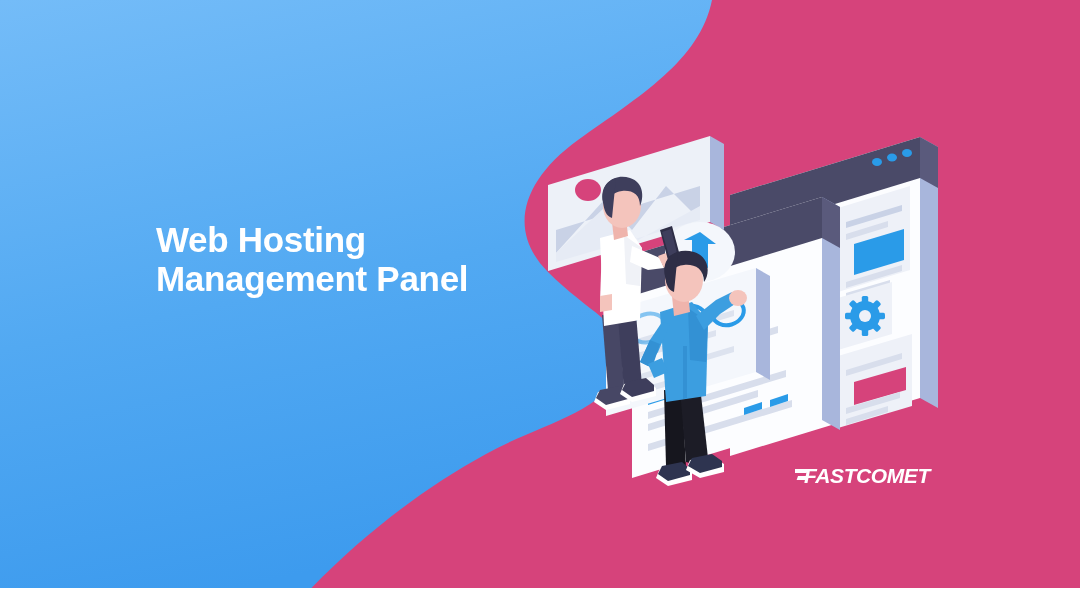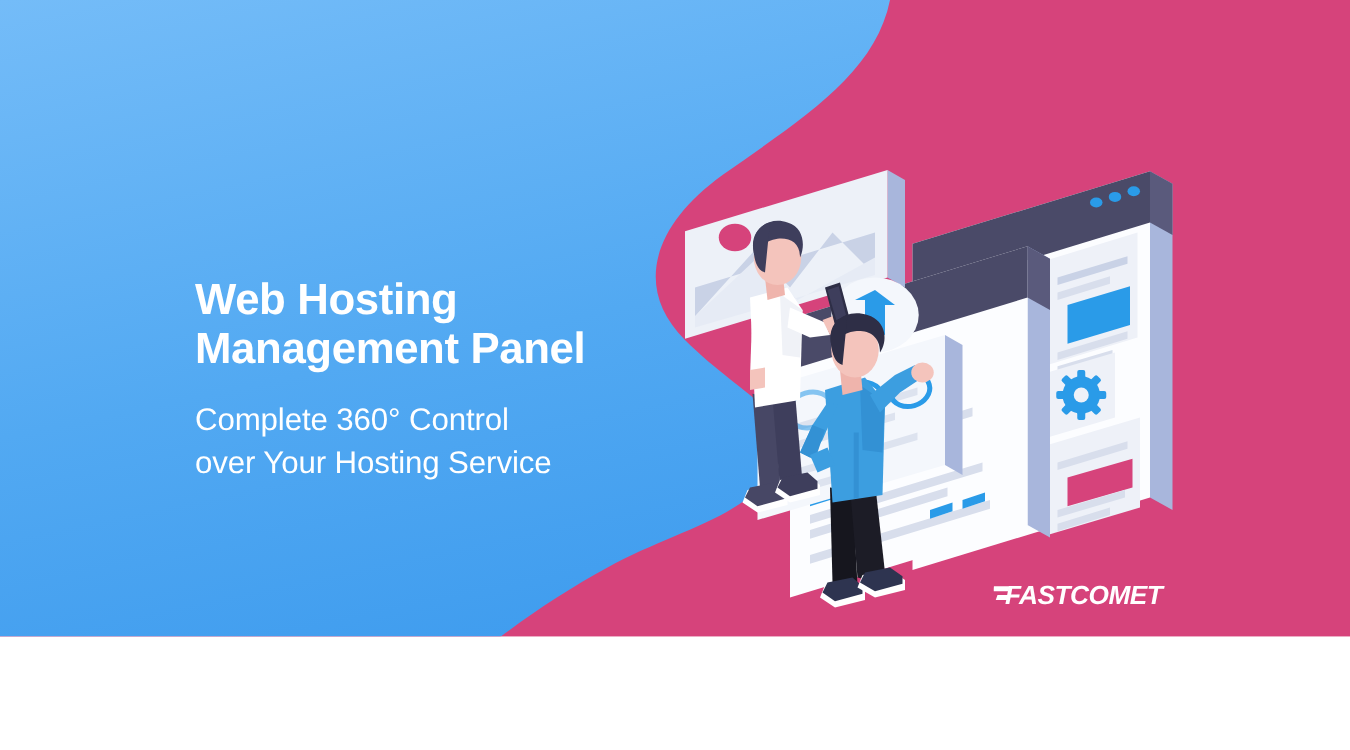--- a/index.html
+++ b/index.html
@@ -3,21 +3,21 @@
 <meta charset="utf-8">
 <style>
   * { margin:0; padding:0; box-sizing:border-box; }
   html, body {
     width:1080px; height:600px;
     font-family:"Liberation Sans", sans-serif;
     overflow:hidden;
   }
   #banner {
     position:relative;
-    width:1080px; height:509px;
+    width:1080px; height:588px;
     overflow:hidden;
     background:#D6437B;
   }
   #bg-svg { position:absolute; inset:0; width:1080px; height:600px; }
 
   
   .copy {
     position:absolute;
     left:156px; top:220px;
     width:520px;
@@ -76,22 +76,20 @@
              C520,182 508,232 548,272
              C596,320 640,330 620,372
              C600,414 540,424 486,454
              C420,490 356,540 300,600
              L0,600 Z"></path>
   </svg>
 
   <div class="copy">
     <div class="headline">Web Hosting
 Management Panel</div>
-    <div class="subheadline">Complete 360° Control
-over Your Hosting Service</div>
   </div>
 
   <svg id="illustration" viewBox="0 0 470 430">
 
     <g>
 
       <path d="M400,47 L418,57 L418,318 L400,308 Z" fill="#A8B6DC"></path>
 
       <path d="M210,105 L400,47 L400,308 L210,366 Z" fill="#FCFDFF"></path>
 

